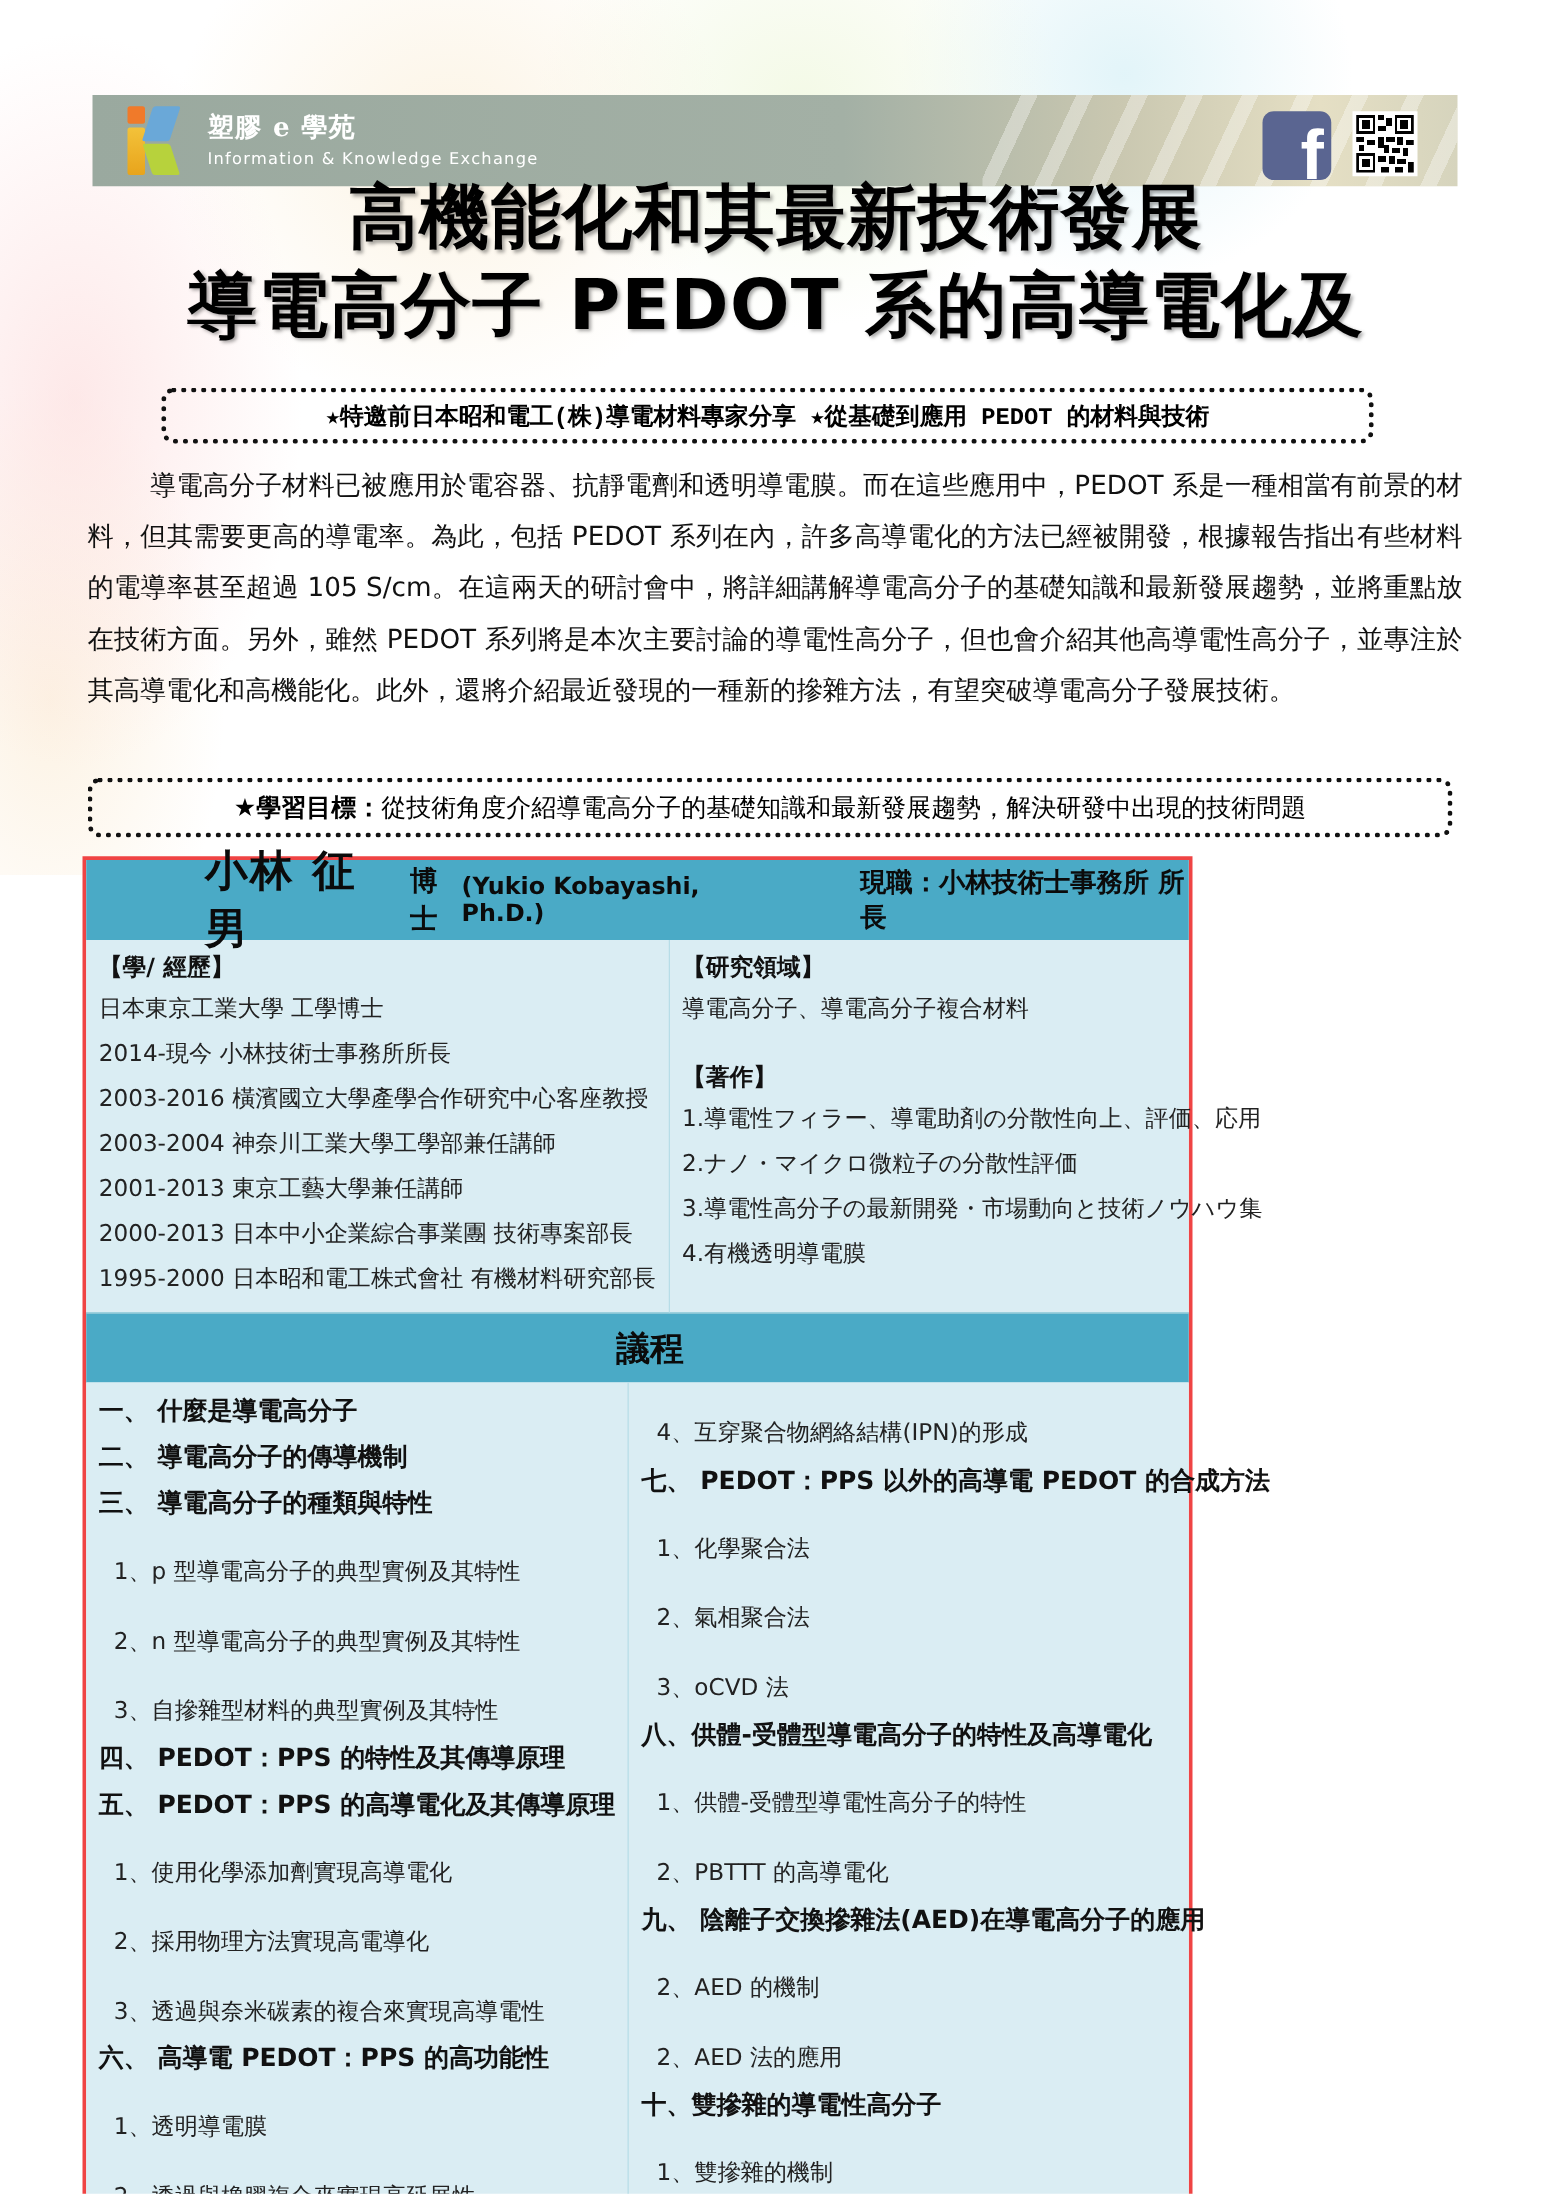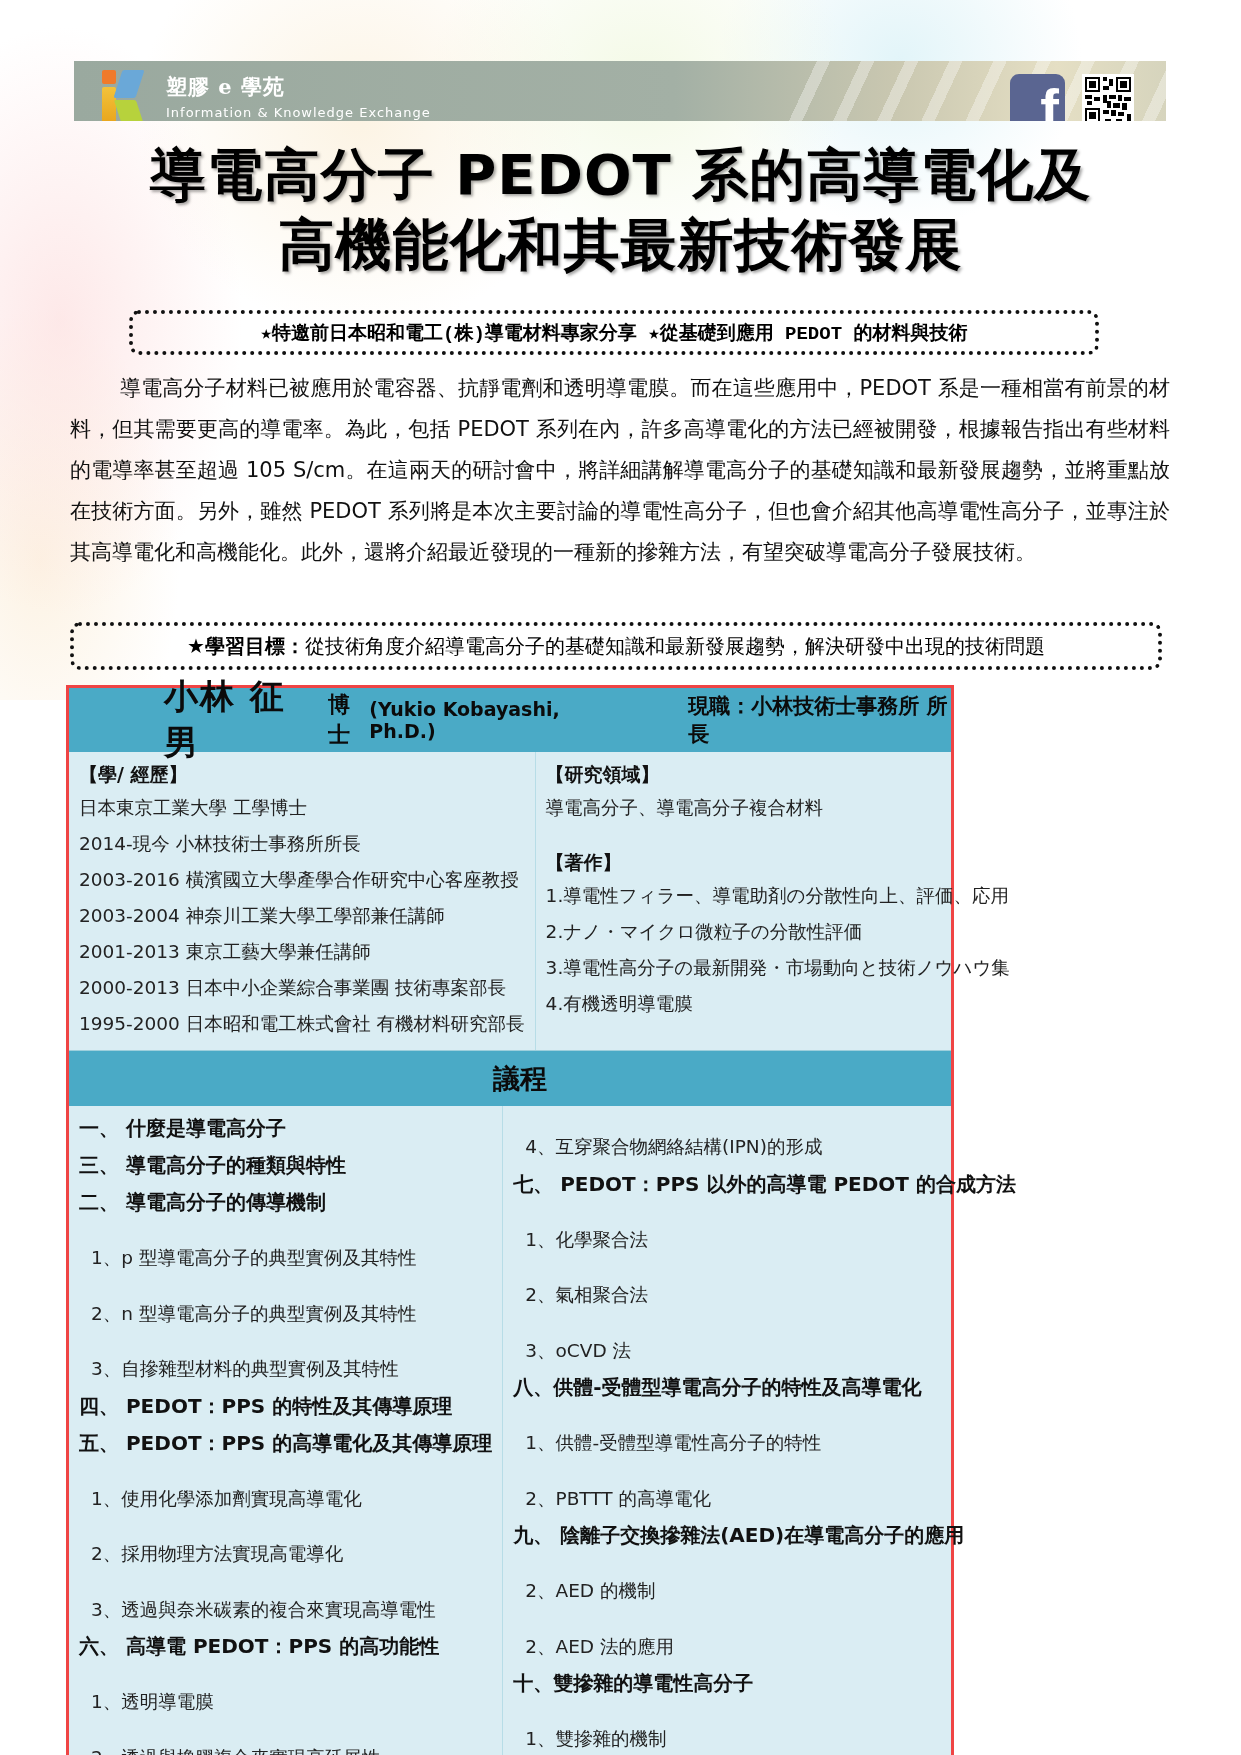--- a/index.html
+++ b/index.html
@@ -19,21 +19,21 @@
       radial-gradient(ellipse 320px 300px at 360px 120px, rgba(250,236,210,0.6), rgba(255,255,255,0) 70%),
       radial-gradient(ellipse 300px 260px at 640px 80px, rgba(236,246,214,0.6), rgba(255,255,255,0) 70%),
       radial-gradient(ellipse 260px 240px at 900px 60px, rgba(214,240,246,0.7), rgba(255,255,255,0) 70%),
       radial-gradient(ellipse 200px 360px at 40px 560px, rgba(250,230,200,0.5), rgba(255,255,255,0) 70%);
     z-index: 0;
   }
   .page { position: absolute; left: 0; top: 0; width: 1241px; height: 1755px; z-index: 1; }
 
   
   .banner {
-    position: absolute; left: 74px; top: 61px; width: 1092px; height: 60px;
+    position: absolute; left: 74px; top: 76px; width: 1092px; height: 73px;
     background: linear-gradient(90deg, #9aa99f 0%, #a3b0a5 55%, #c9c7b0 75%, #e5dfc4 90%, #d6d4bd 100%);
     overflow: hidden;
     padding-left: 12px;
   }
   .banner .stripes {
     position: absolute; right: 0; top: 0; width: 380px; height: 73px;
     background: repeating-linear-gradient(115deg, rgba(255,255,255,0.0) 0 28px, rgba(255,255,255,0.35) 28px 40px);
   }
   .logo-mark { position: absolute; left: 28px; top: 9px; width: 52px; height: 56px; }
   .logo-mark .bar1 { position: absolute; left: 0; top: 0; width: 14px; height: 14px; background: #f07a2a; border-radius: 2px; }
@@ -163,22 +163,22 @@
           <rect x="12" y="15" width="2" height="3" fill="#000"></rect>
         <rect x="15" y="16" width="3" height="2" fill="#000"></rect>
           <rect x="19" y="17" width="2" height="4" fill="#000"></rect>
           <rect x="9" y="19" width="3" height="2" fill="#000"></rect>
         <rect x="14" y="19" width="3" height="2" fill="#000"></rect>
       </svg>
     </div>
   </div>
 
   <div class="title">
+    <div>高機能化和其最新技術發展</div>
     <div>導電高分子 PEDOT 系的高導電化及</div>
-    <div>高機能化和其最新技術發展</div>
   </div>
 
   <div class="dot-box highlights">
     <span>★特邀前日本昭和電工(株)導電材料專家分享  ★從基礎到應用 PEDOT 的材料與技術</span>
   </div>
 
   <p class="intro">導電高分子材料已被應用於電容器、抗靜電劑和透明導電膜。而在這些應用中，PEDOT 系是一種相當有前景的材料，但其需要更高的導電率。為此，包括 PEDOT 系列在內，許多高導電化的方法已經被開發，根據報告指出有些材料的電導率甚至超過 105 S/cm。在這兩天的研討會中，將詳細講解導電高分子的基礎知識和最新發展趨勢，並將重點放在技術方面。另外，雖然 PEDOT 系列將是本次主要討論的導電性高分子，但也會介紹其他高導電性高分子，並專注於其高導電化和高機能化。此外，還將介紹最近發現的一種新的摻雜方法，有望突破導電高分子發展技術。</p>
 
   <div class="dot-box objective">
     <span class="label">★學習目標：</span>
@@ -216,22 +216,22 @@
       </div>
     </div>
 
     <div class="band agenda">
       <span class="agenda-title">議程</span>
     </div>
 
     <div class="cols agenda-cols">
       <div class="col left" id="agenda-left">
           <div class="ag-main">一、 什麼是導電高分子</div>
+          <div class="ag-main">二、 導電高分子的傳導機制</div>
           <div class="ag-main">三、 導電高分子的種類與特性</div>
-          <div class="ag-main">二、 導電高分子的傳導機制</div>
           <div class="ag-sub">1、p 型導電高分子的典型實例及其特性</div>
           <div class="ag-sub">2、n 型導電高分子的典型實例及其特性</div>
           <div class="ag-sub">3、自摻雜型材料的典型實例及其特性</div>
           <div class="ag-main">四、 PEDOT：PPS 的特性及其傳導原理</div>
           <div class="ag-main">五、 PEDOT：PPS 的高導電化及其傳導原理</div>
           <div class="ag-sub">1、使用化學添加劑實現高導電化</div>
           <div class="ag-sub">2、採用物理方法實現高電導化</div>
           <div class="ag-sub">3、透過與奈米碳素的複合來實現高導電性</div>
           <div class="ag-main">六、 高導電 PEDOT：PPS 的高功能性</div>
           <div class="ag-sub">1、透明導電膜</div>

